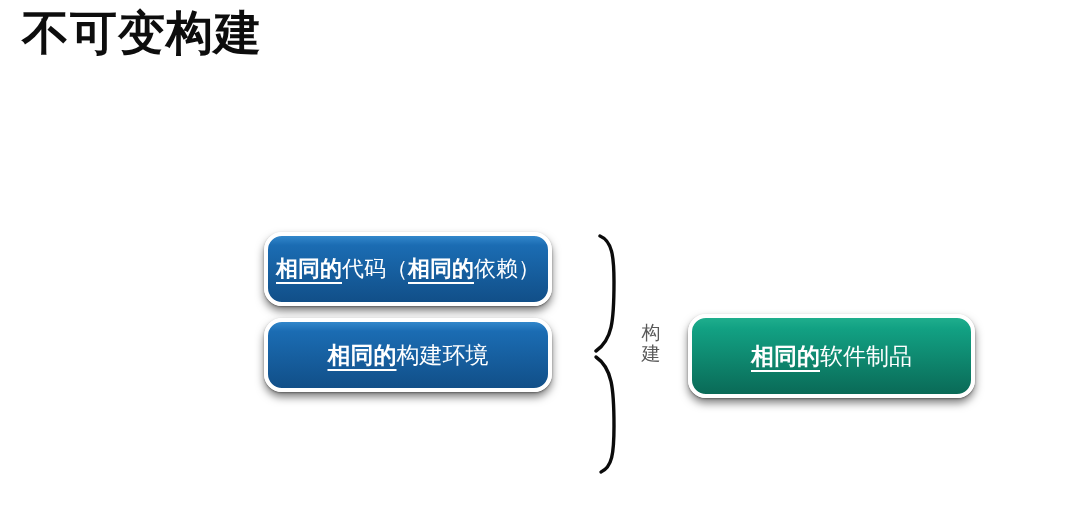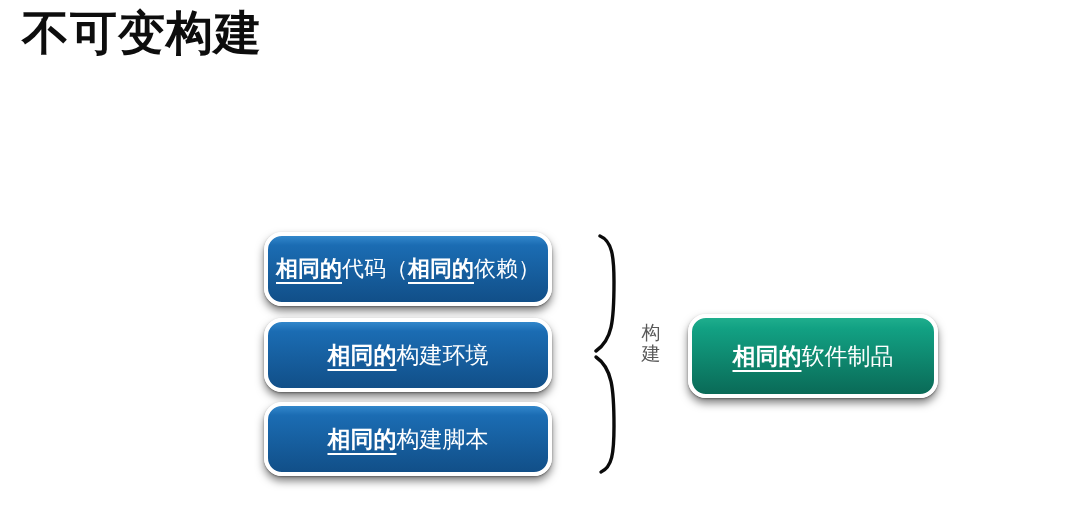--- a/index.html
+++ b/index.html
@@ -42,21 +42,21 @@
   .box.blue {
     left: 264px;
     width: 288px;
     height: 74px;
     background: linear-gradient(to bottom,
       var(--blue_top) 0%, var(--blue_mid) 14%, var(--blue_bottom) 100%);
   }
   .box.green {
     left: 688px;
     top: 314px;
-    width: 250px;
+    width: 287px;
     height: 84px;
     background: linear-gradient(to bottom,
       var(--green_top) 0%, var(--green_mid) 14%, var(--green_bottom) 100%);
   }
   .box .em {
     font-weight: 700;
     text-decoration: underline;
     text-decoration-color: var(--underline);
     text-decoration-thickness: 2px;
     text-underline-offset: 6px;
@@ -91,23 +91,20 @@
   <div class="page-title">不可变构建</div>
 
   <div class="box blue" id="input-box-1">
     <span><span class="em">相同的</span><span>代码（</span><span class="em">相同的</span><span>依赖）</span></span>
   </div>
 
   <div class="box blue" id="input-box-2">
     <span><span class="em">相同的</span><span>构建环境</span></span>
   </div>
 
-  <div class="box blue" id="input-box-3">
-    <span><span class="em">相同的</span><span>构建脚本</span></span>
-  </div>
 
   <svg class="brace-svg" viewBox="0 0 34 248" fill="none" xmlns="http://www.w3.org/2000/svg">
     <path d="M 8,6 C 20,11 22,26 22,52 C 22,92 20,110 4,121" stroke="#0b0b0b" stroke-width="3.4" stroke-linecap="round" fill="none"></path>
     <path d="M 4,127 C 20,138 22,158 22,196 C 22,224 20,237 9,242" stroke="#0b0b0b" stroke-width="3.4" stroke-linecap="round" fill="none"></path>
   </svg>
 
   <div class="brace-label">构建</div>
 
   <div class="box green" id="output-box">
     <span><span class="em">相同的</span><span>软件制品</span></span>

